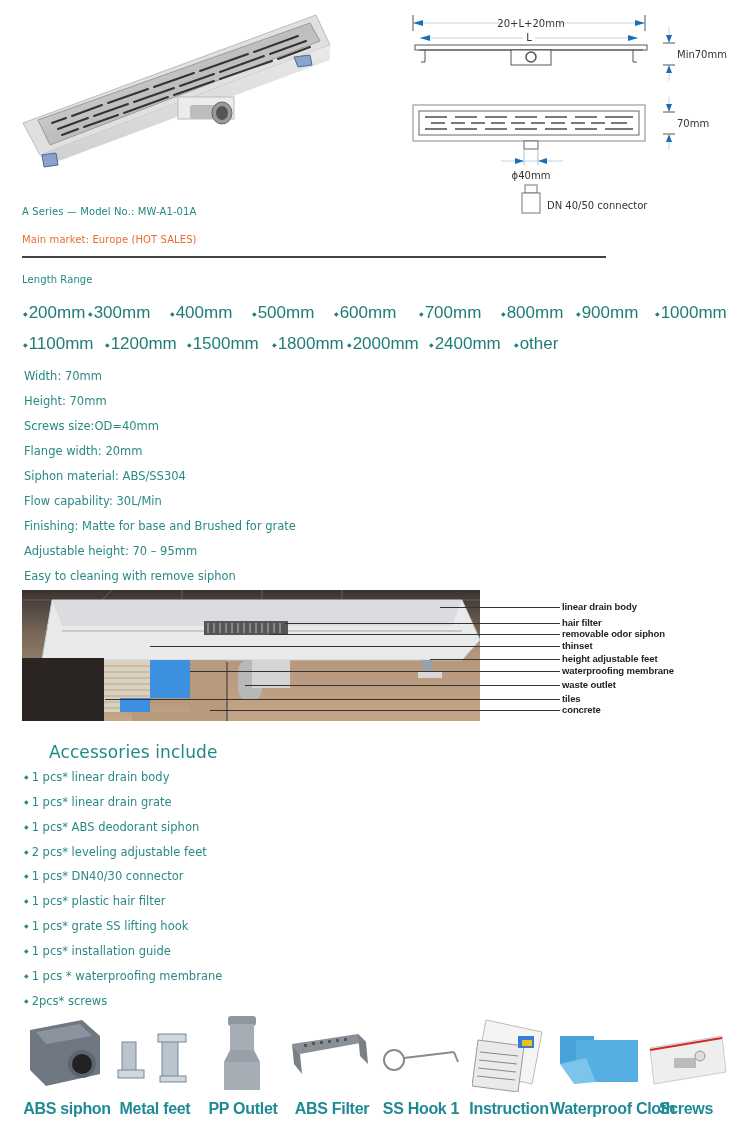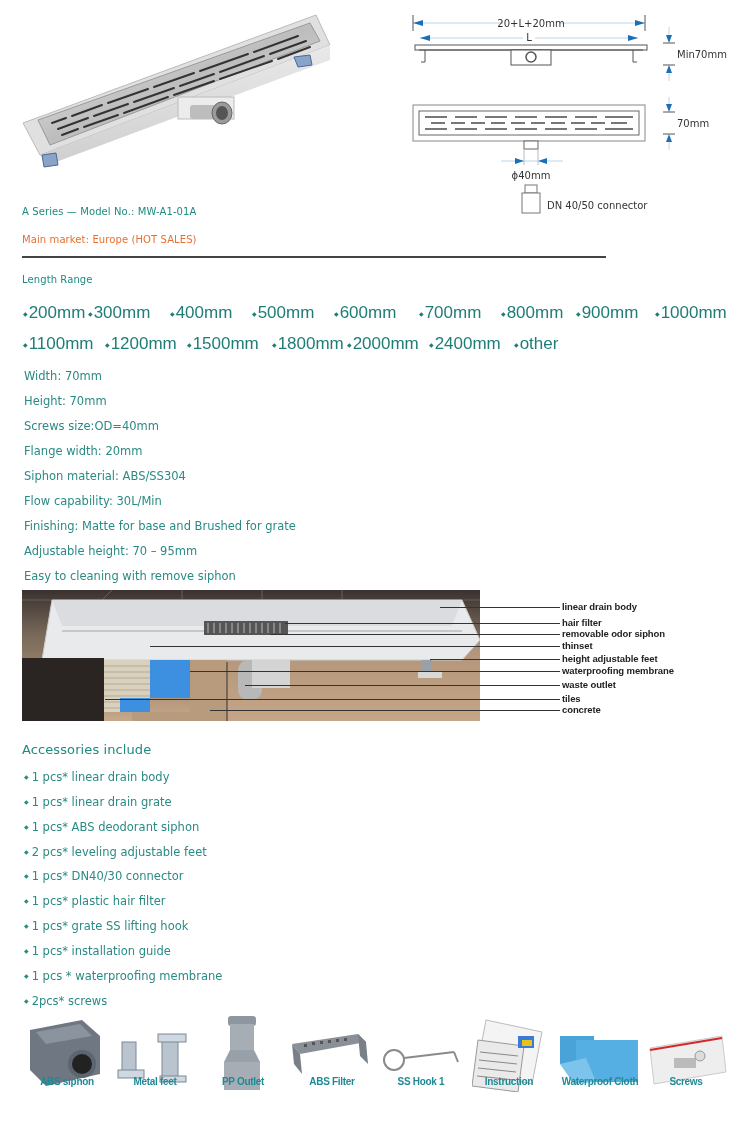--- a/index.html
+++ b/index.html
@@ -21,26 +21,26 @@
 
   .len-item { font-size: 17px; color: #1f7d77; white-space: nowrap; font-family: Liberation Sans, sans-serif; }
   .len-item::before { content: "\25C6"; font-size: 6px; vertical-align: 2px; margin-right: 1px; }
 
   .spec { left: 24px; font-size: 11.5px; color: #2a8a84; white-space: nowrap; }
 
   #install { left: 22px; top: 590px; width: 458px; height: 131px; overflow: hidden; background: #8a7b6b; }
   .callout-line { height: 1px; background: #333; }
   .callout { font-size: 9.5px; font-weight: bold; color: #222; font-family: "Liberation Sans", sans-serif; white-space: nowrap; letter-spacing: -0.1px; }
 
-  #acc-head { top: 742px; font-size: 13px; }
+  #acc-head { top: 742px; font-size: 17px; margin-left: 27px; }
   .acc { left: 24px; font-size: 11.5px; color: #2a8a84; white-space: nowrap; text-align: right; }
   .acc::before { content: "\25C6"; font-size: 6px; vertical-align: 2px; margin-right: 3px; }
 
   .thumb { top: 1012px; height: 80px; }
-  .thumb-label { top: 1076px; font-size: 10px; font-weight: bold; color: #1f8a95; font-family: "Liberation Sans", sans-serif; text-align: center; white-space: nowrap; letter-spacing: -0.3px; }
+  .thumb-label { top: 1100px; font-size: 16px; font-weight: bold; color: #1f8a95; font-family: "Liberation Sans", sans-serif; text-align: center; white-space: nowrap; letter-spacing: -0.3px; }
 </style>
 </head>
 <body>
 
 <div id="hero" class="abs">
   <svg width="340" height="170" viewBox="0 0 340 170">
     <defs>
       <linearGradient id="steel" x1="0" y1="0" x2="1" y2="1">
         <stop offset="0" stop-color="#f2f2f2"></stop>
           <stop offset="0.5" stop-color="#bdbdbd"></stop>

